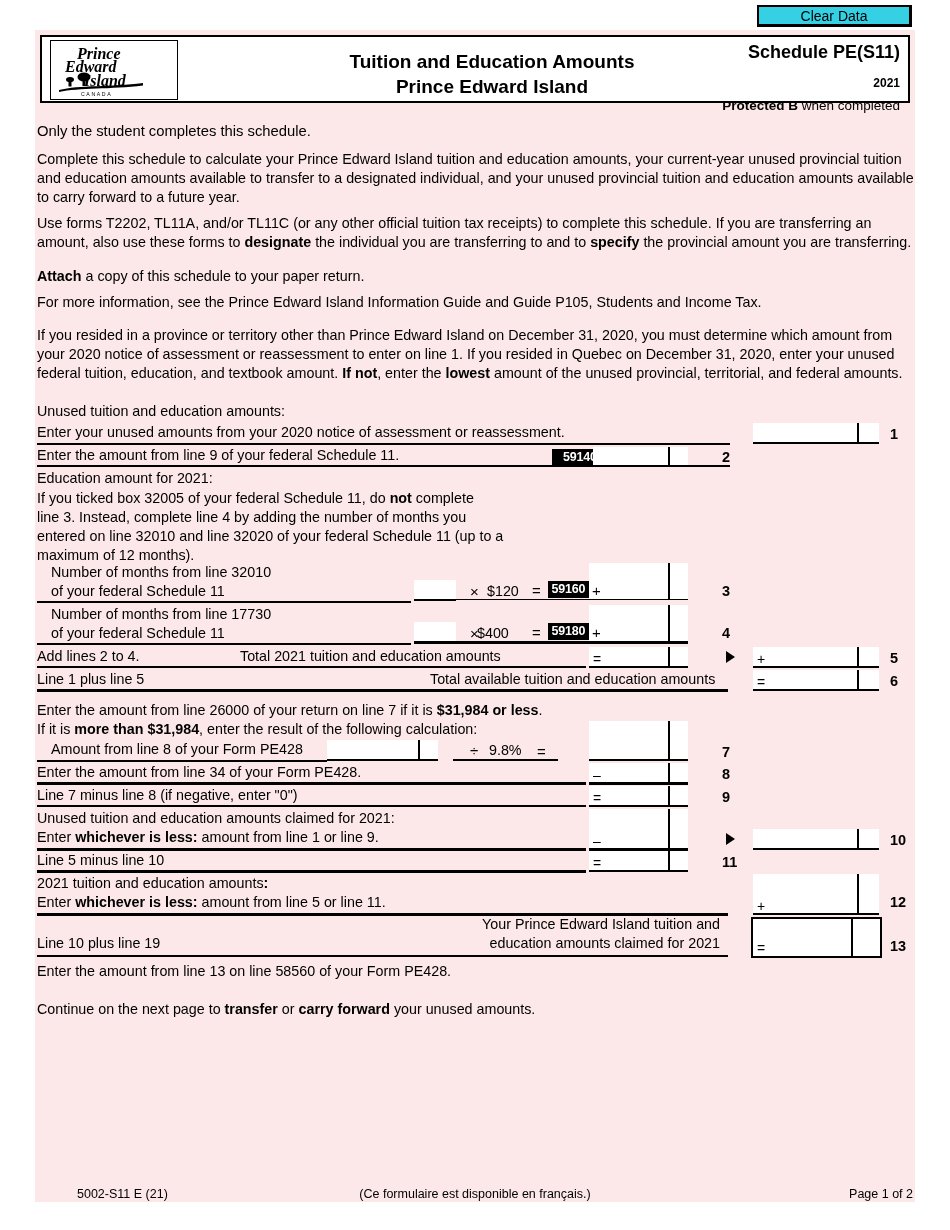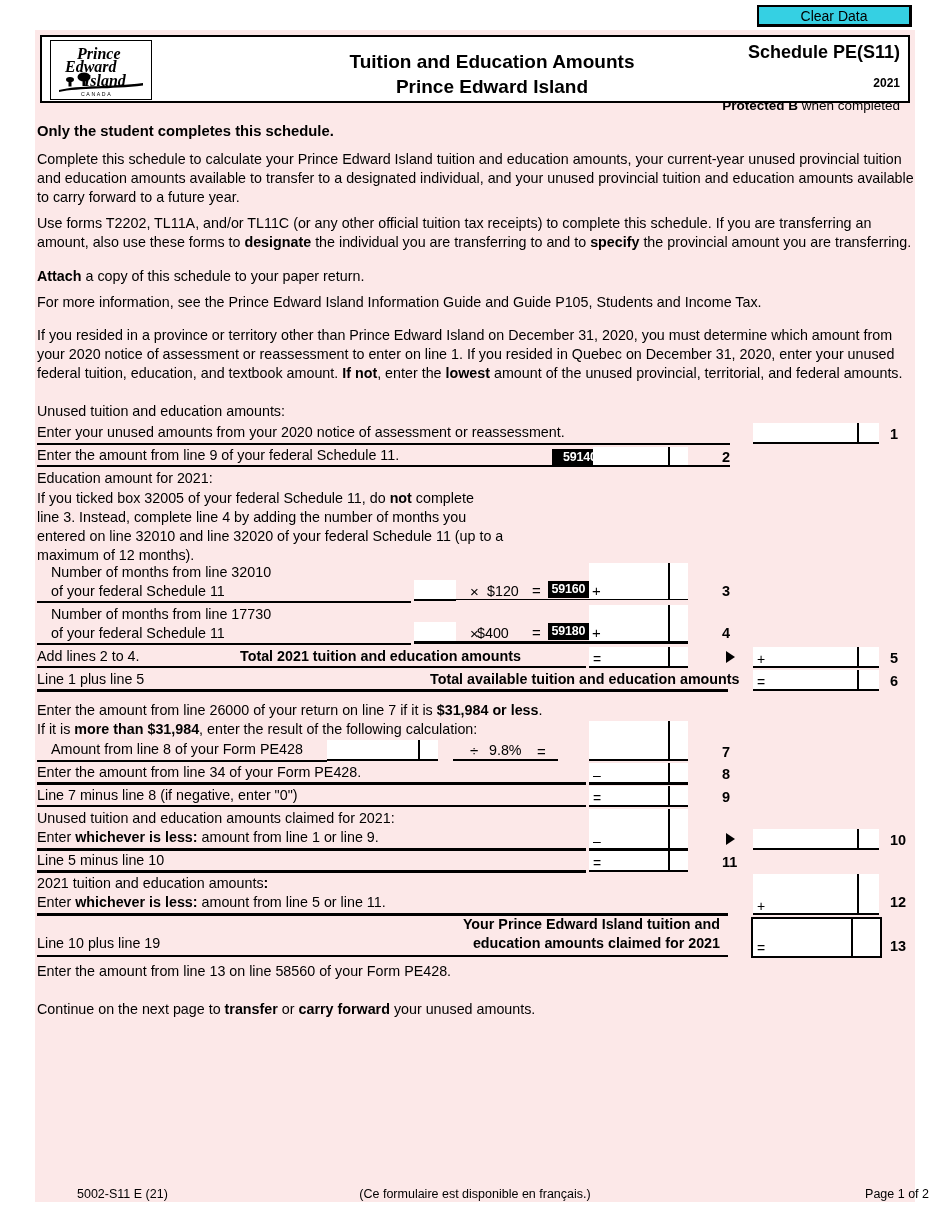--- a/index.html
+++ b/index.html
@@ -63,21 +63,21 @@
     width: 870px;
     height: 68px;
     border: 2px solid #000;
     box-sizing: border-box;
     background: #ffffff;
   }
   #logo-box {
     position: absolute;
     left: 8px;
     top: 3px;
-    width: 102px;
+    width: 128px;
     height: 60px;
     border: 1.5px solid #000;
     box-sizing: border-box;
     background: #fff;
     overflow: hidden;
   }
   #logo-box svg { display:block; }
 
   #header-title {
     position: absolute;
@@ -102,21 +102,21 @@
   .protected b { font-weight: bold; }
 
   
   .txt {
     position: absolute;
     font-size: 14.3px;
     line-height: 19px;
     color: #000;
   }
   .txt b { font-weight: bold; }
-  .bold { font-weight: bold; }
+  .bold { font-weight: normal; }
 
   
   .rule {
     position: absolute;
     background: #000;
     height: 1.6px;
   }
   .rule-thick { height: 2.6px; }
   .rule-thin  { height: 1.2px; }
 
@@ -416,15 +416,15 @@
   <div class="mbox" style="left:754px; top:920px; width:96px; height:35px; background:transparent;"></div>
   <div class="op op-small" style="left:757px; top:941px;">=</div>
   <div class="fieldline" style="left:851px; top:919px; height:37px;"></div>
   <div class="lineno" style="left:890px; top:938px;">13</div>
 
   <div class="txt" style="left:37px; top:962px;">Enter the amount from line 13 on line 58560 of your Form PE428.</div>
   <div class="txt" style="left:37px; top:1000px;"><span>Continue on the next page to </span><b>transfer</b><span> or </span><b>carry forward</b><span> your unused amounts.</span></div>
 
   <div class="footer" style="left:37px; top:1186px;margin-left:40px;">5002-S11 E (21)</div>
   <div class="footer" style="left:0px; top:1186px; width:950px; text-align:center;">(Ce formulaire est disponible en français.)</div>
-  <div class="footer" style="left:16px; top:1186px; width:913px; text-align:right;">Page 1 of 2</div>
+  <div class="footer" style="left:0px; top:1186px; width:913px; text-align:right;">Page 1 of 2</div>
 
 </div>
 
 </body></html>

